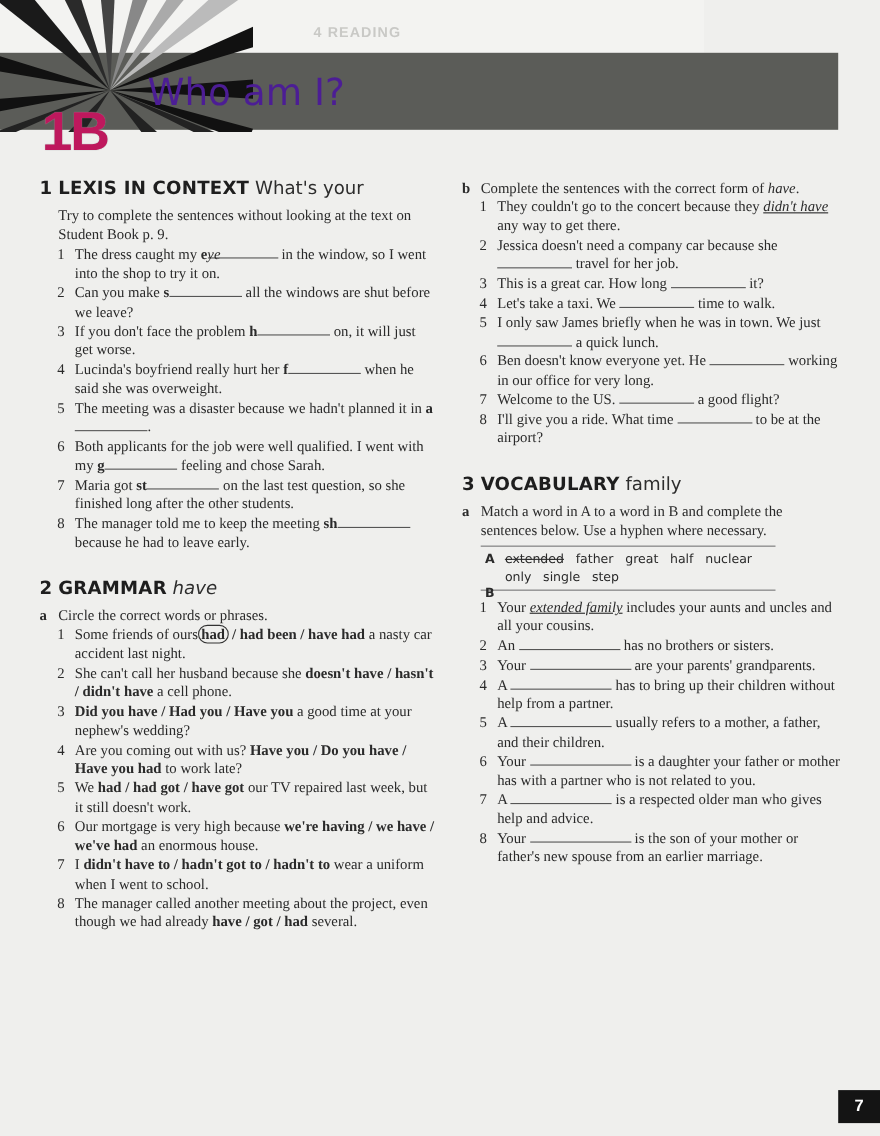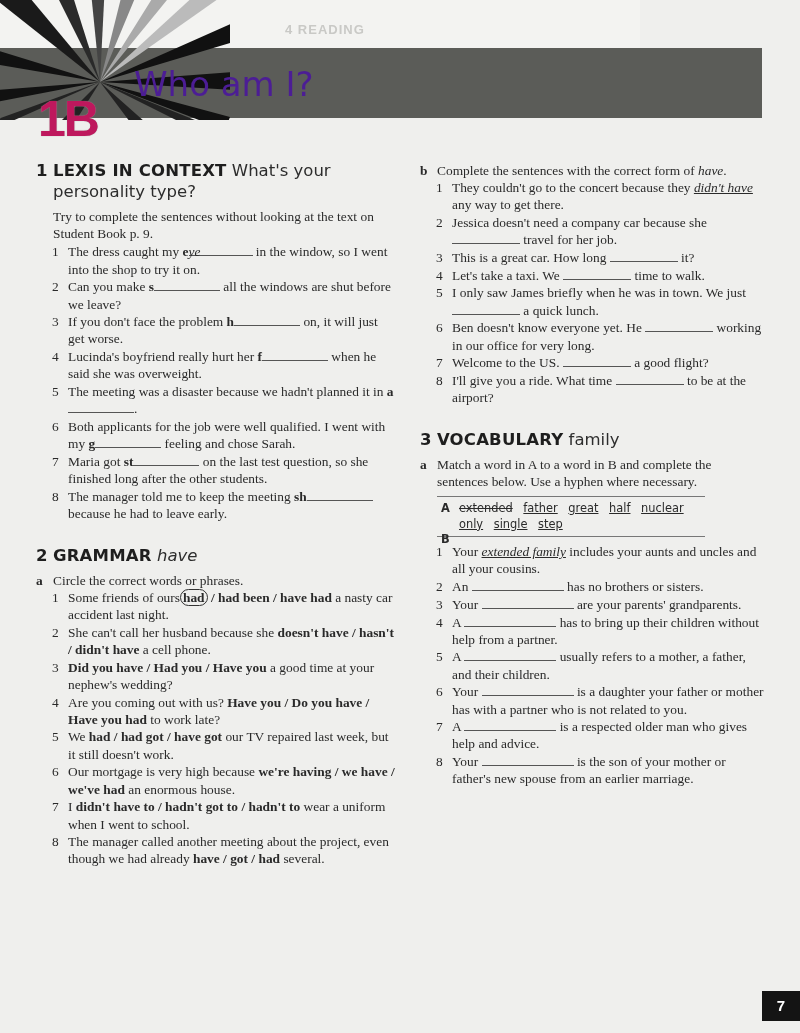--- a/index.html
+++ b/index.html
@@ -44,21 +44,21 @@
   .ans { font-style:italic; text-decoration:underline; }
   .circled { border:1.3px solid #333; border-radius:9px; padding:0 2px; font-weight:bold; }
   .lettered { position:relative; padding-left:17px; }
   .lettered .letter { position:absolute; left:0; top:0; font-weight:bold; }
   .wordbox {
     margin:6px 0 6px 17px; padding:4px 0 4px 0; border-top:1px solid #777; border-bottom:1px solid #777;
     width:268px; font-family:"DejaVu Sans", sans-serif; font-size:11.4px; line-height:15.5px;
   }
   .wb-row { position:relative; padding-left:22px; }
   .wb-row .wb-letter { position:absolute; left:4px; font-weight:bold; }
-  .wb-word { margin-right:7px;text-decoration:underline; }
+  .wb-word { margin-right:7px; }
   .strike { text-decoration:line-through; }
   .page-num {
     position:absolute; left:762px; top:991px; width:38px; height:30px; background:#141414;
     color:#fff; font-family:"Liberation Sans", sans-serif; font-weight:bold; font-size:15px;
     text-align:center; line-height:30px;
   }
 </style>
 </head>
 <body>
 
@@ -90,21 +90,20 @@
 <div class="unit-label">1B</div>
 <div class="unit-title">Who am I?</div>
 
 <div class="col col-left">
 
   <div>
     <div class="sec-head">
       <span class="num-word">1</span>
       <span class="num-word">LEXIS IN CONTEXT</span>
       <span class="topic">What's your</span>
-      <span class="topic sub2">personality type?</span>
     </div>
     <div class="intro">Try to complete the sentences without looking at the text on Student Book p. 9.</div>
     <ul class="items" id="s1-items">
         <li class="item"><span class="n">1</span>The dress caught my <span class="b">e</span><span class="blank" style="width: auto; min-width: 64px;"><span class="ans" style="text-decoration: none;">ye</span></span> in the window, so I went into the shop to try it on.</li>
         <li class="item"><span class="n">2</span>Can you make <span class="b">s</span><span class="blank" style="width: 66px;"></span> all the windows are shut before we leave?</li>
         <li class="item"><span class="n">3</span>If you don't face the problem <span class="b">h</span><span class="blank" style="width: 66px;"></span> on, it will just get worse.</li>
         <li class="item"><span class="n">4</span>Lucinda's boyfriend really hurt her <span class="b">f</span><span class="blank" style="width: 66px;"></span> when he said she was overweight.</li>
         <li class="item"><span class="n">5</span>The meeting was a disaster because we hadn't planned it in <span class="b">a</span><span class="blank" style="width: 66px;"></span>.</li>
         <li class="item"><span class="n">6</span>Both applicants for the job were well qualified. I went with my <span class="b">g</span><span class="blank" style="width: 66px;"></span> feeling and chose Sarah.</li>
         <li class="item"><span class="n">7</span>Maria got <span class="b">st</span><span class="blank" style="width: 66px;"></span> on the last test question, so she finished long after the other students.</li>

